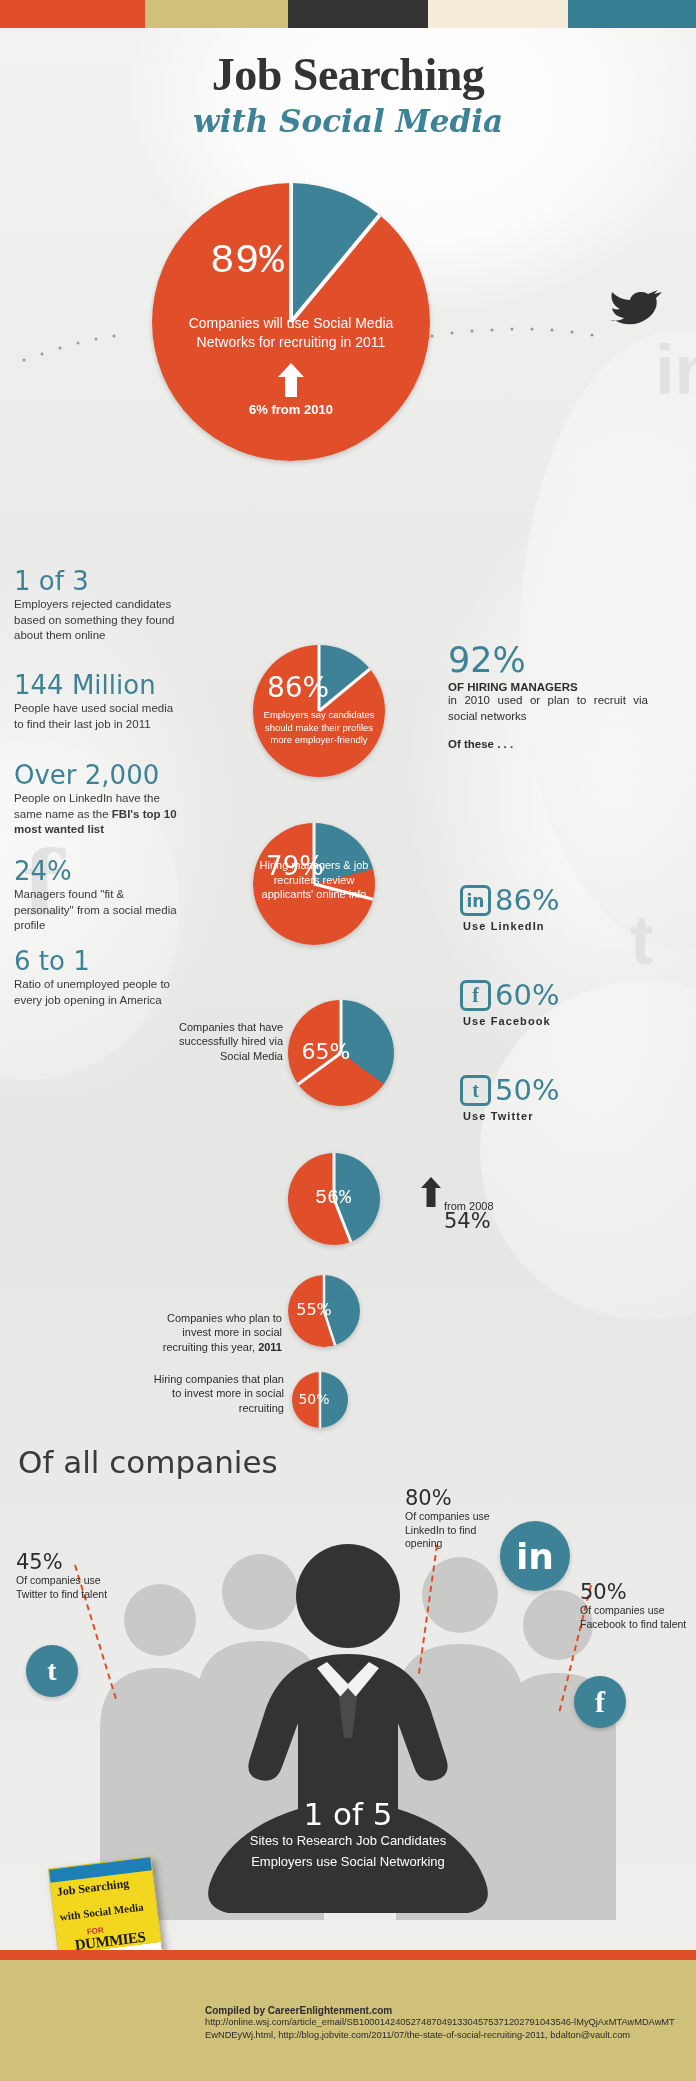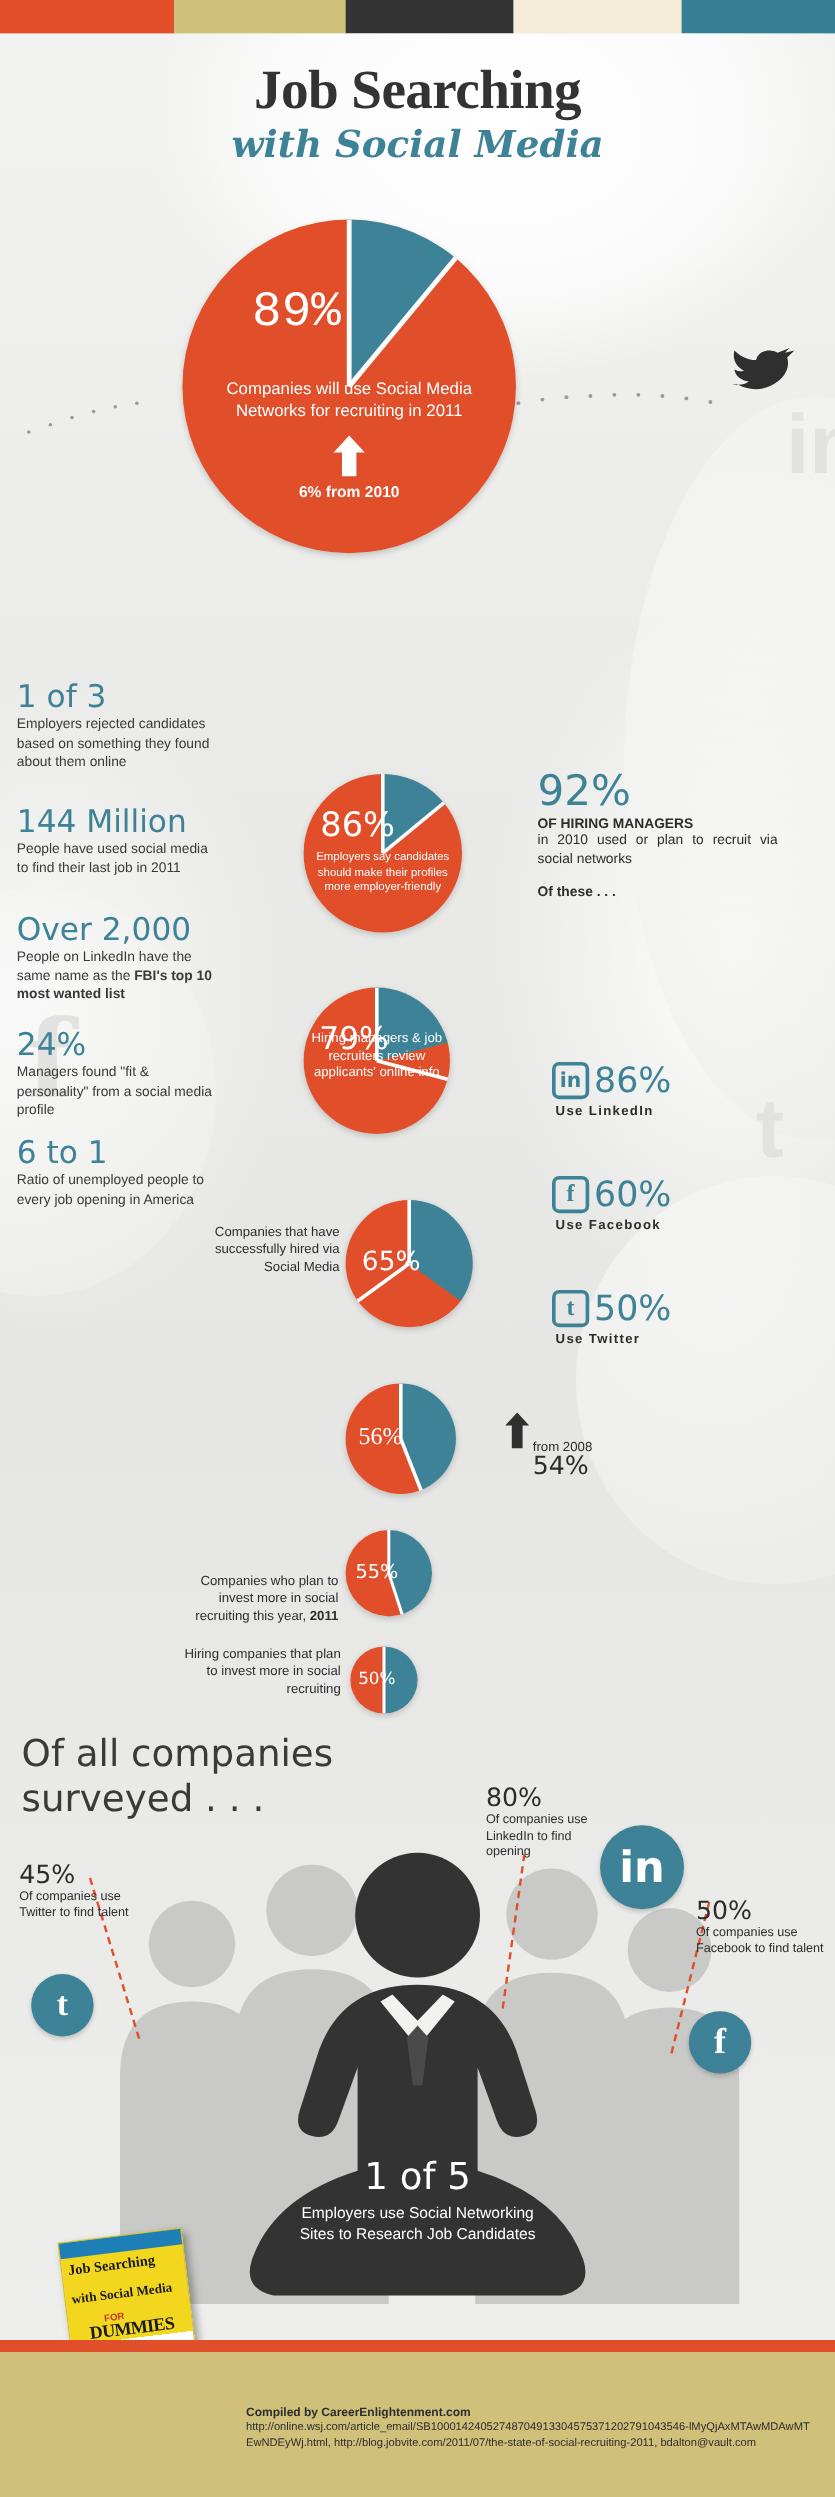--- a/index.html
+++ b/index.html
@@ -279,21 +279,21 @@
   <div class="pie-label-in" style="left:288px; top:1039px; width:76px; font-size:22px; font-family:'DejaVu Sans',sans-serif;">65%</div>
   <div class="pcap" style="left:175px; top:1020px; width:108px;">Companies that have successfully hired via Social Media</div>
 
   <div class="pie" style="left:288px; top:1153px; width:92px; height:92px;
               background: conic-gradient(from 0deg, #3d8296 0deg 158.4deg, #e04e2a 158.4deg 360deg);">
     <svg style="position:absolute;left:0;top:0;" width="92" height="92">
       <line x1="46" y1="46" x2="46" y2="0" stroke="#fff" stroke-width="3"></line>
       <line x1="46" y1="46" x2="62.9" y2="89.0" stroke="#fff" stroke-width="3"></line>
     </svg>
   </div>
-  <div class="pie-label-in" style="left:272px; top:1186px; width:66px; font-size:20px; font-family:Liberation Serif, serif;padding-left:24px;">56%</div>
+  <div class="pie-label-in" style="left:288px; top:1186px; width:66px; font-size:20px; font-family:Liberation Mono, monospace;padding-left:24px;">56%</div>
 
   <svg class="sil" style="left:421px; top:1177px;" width="20" height="30" viewBox="0 0 20 30">
     <path d="M10 0 L20 11 L14.5 11 L14.5 30 L5.5 30 L5.5 11 L0 11 Z" fill="#2f2f2f"></path>
   </svg>
   <div style="position:absolute; left:444px; top:1177px; font-size:21px; color:#2c2c2c; font-family:'DejaVu Sans',sans-serif;margin-top:32px;">54%</div>
   <div style="position:absolute; left:444px; top:1200px; font-size:11px; color:#2c2c2c;">from 2008</div>
 
   <div class="pie" style="left:288px; top:1275px; width:72px; height:72px;
               background: conic-gradient(from 0deg, #3d8296 0deg 162deg, #e04e2a 162deg 360deg);">
     <svg style="position:absolute;left:0;top:0;" width="72" height="72">
@@ -309,21 +309,20 @@
     <svg style="position:absolute;left:0;top:0;" width="56" height="56">
       <line x1="28" y1="28" x2="28" y2="0" stroke="#fff" stroke-width="2.5"></line>
       <line x1="28" y1="28" x2="28" y2="56" stroke="#fff" stroke-width="2.5"></line>
     </svg>
   </div>
   <div class="pie-label-in" style="left:292px; top:1391px; width:44px; font-size:14px; font-family:'DejaVu Sans',sans-serif;">50%</div>
   <div class="pcap" style="left:152px; top:1372px; width:132px;">Hiring companies that plan to invest more in social recruiting</div>
 
   <div class="surveyed">
     <div>Of all companies</div>
-    <div>surveyed . . .</div>
   </div>
 
   <svg class="sil" style="left:60px; top:1500px;" width="580" height="420" viewBox="0 0 580 420">
     <g fill="#c9c9c7">
       <circle cx="100" cy="120" r="36"></circle>
       <path d="M40 230 q0 -62 60 -62 q60 0 60 62 l0 190 l-120 0 z"></path>
       <circle cx="200" cy="92" r="38"></circle>
       <path d="M136 205 q0 -64 64 -64 q64 0 64 64 l0 215 l-128 0 z"></path>
       <circle cx="400" cy="95" r="38"></circle>
       <path d="M336 208 q0 -64 64 -64 q64 0 64 64 l0 212 l-128 0 z"></path>
@@ -361,22 +360,22 @@
   </div>
 
   <div class="bubble" style="left:574px; top:1676px; width:52px; height:52px; font-size:30px; font-family:'Liberation Serif',serif;">f</div>
   <div class="callout" style="left:580px; top:1580px; width:110px;">
     <div class="num">50%</div>
     <div class="txt">Of companies use Facebook to find talent</div>
   </div>
 
   <div class="oneof5">
     <div class="n">1 of 5</div>
+    <div class="t" style="margin-top:0;">Sites to Research Job Candidates</div>
     <div class="t">Employers use Social Networking</div>
-    <div class="t" style="margin-top:0;">Sites to Research Job Candidates</div>
   </div>
 
   <div class="book" style="background:linear-gradient(180deg,#f3d71f 0%, #f3d71f 62%, #ffffff 62%, #ffffff 100%); border:1px solid #d9c21c;">
     <div style="position:absolute;left:0;top:0;width:100%;height:13px;background:#1d7fb5;"></div>
     <div style="position:absolute;left:5px;top:17px;width:94px;font-size:12px;font-weight:bold;color:#1a1a1a;font-family:'Liberation Serif',serif;line-height:1.05;">Job Searching</div>
     <div style="position:absolute;left:5px;top:43px;width:94px;font-size:11px;font-weight:bold;color:#1a1a1a;font-family:'Liberation Serif',serif;line-height:1.05;">with Social Media</div>
     <div style="position:absolute;left:30px;top:62px;font-size:8px;font-weight:bold;color:#c0392b;">FOR</div>
     <div style="position:absolute;left:5px;top:70px;width:94px;text-align:center;font-size:15px;font-weight:bold;color:#1a1a1a;font-family:'Liberation Serif',serif;letter-spacing:-0.5px;">DUMMIES</div>
     <svg style="position:absolute;left:8px;top:92px;" width="88" height="44">
       <g fill="#2b6ca3">

